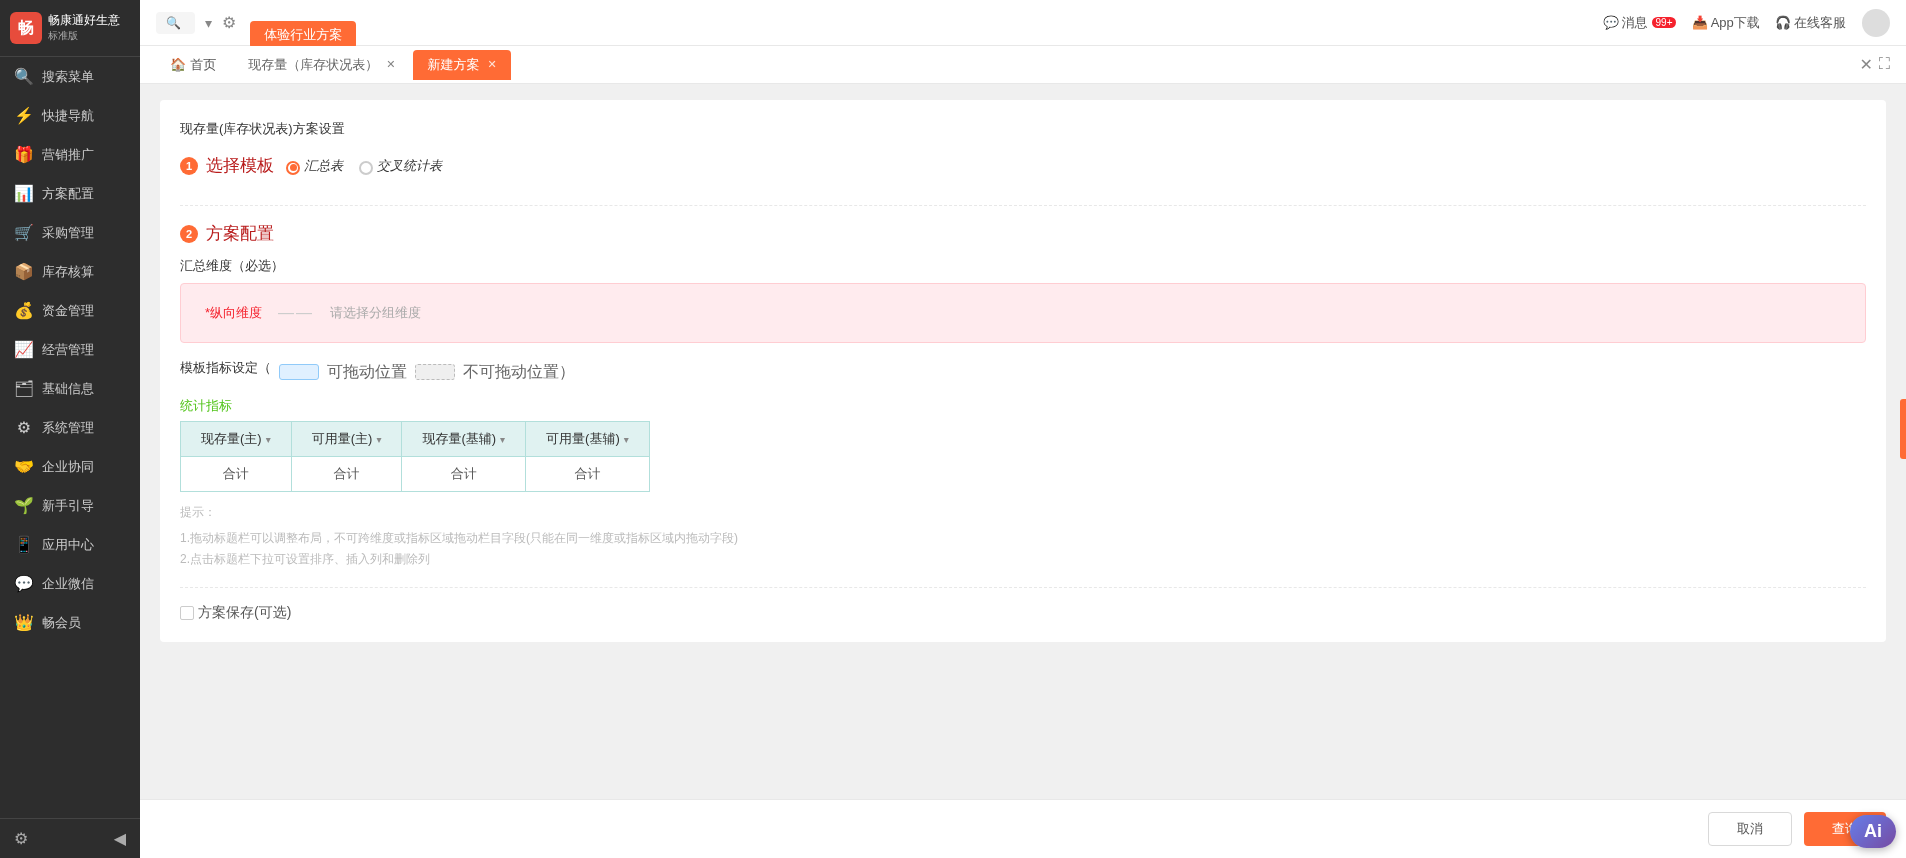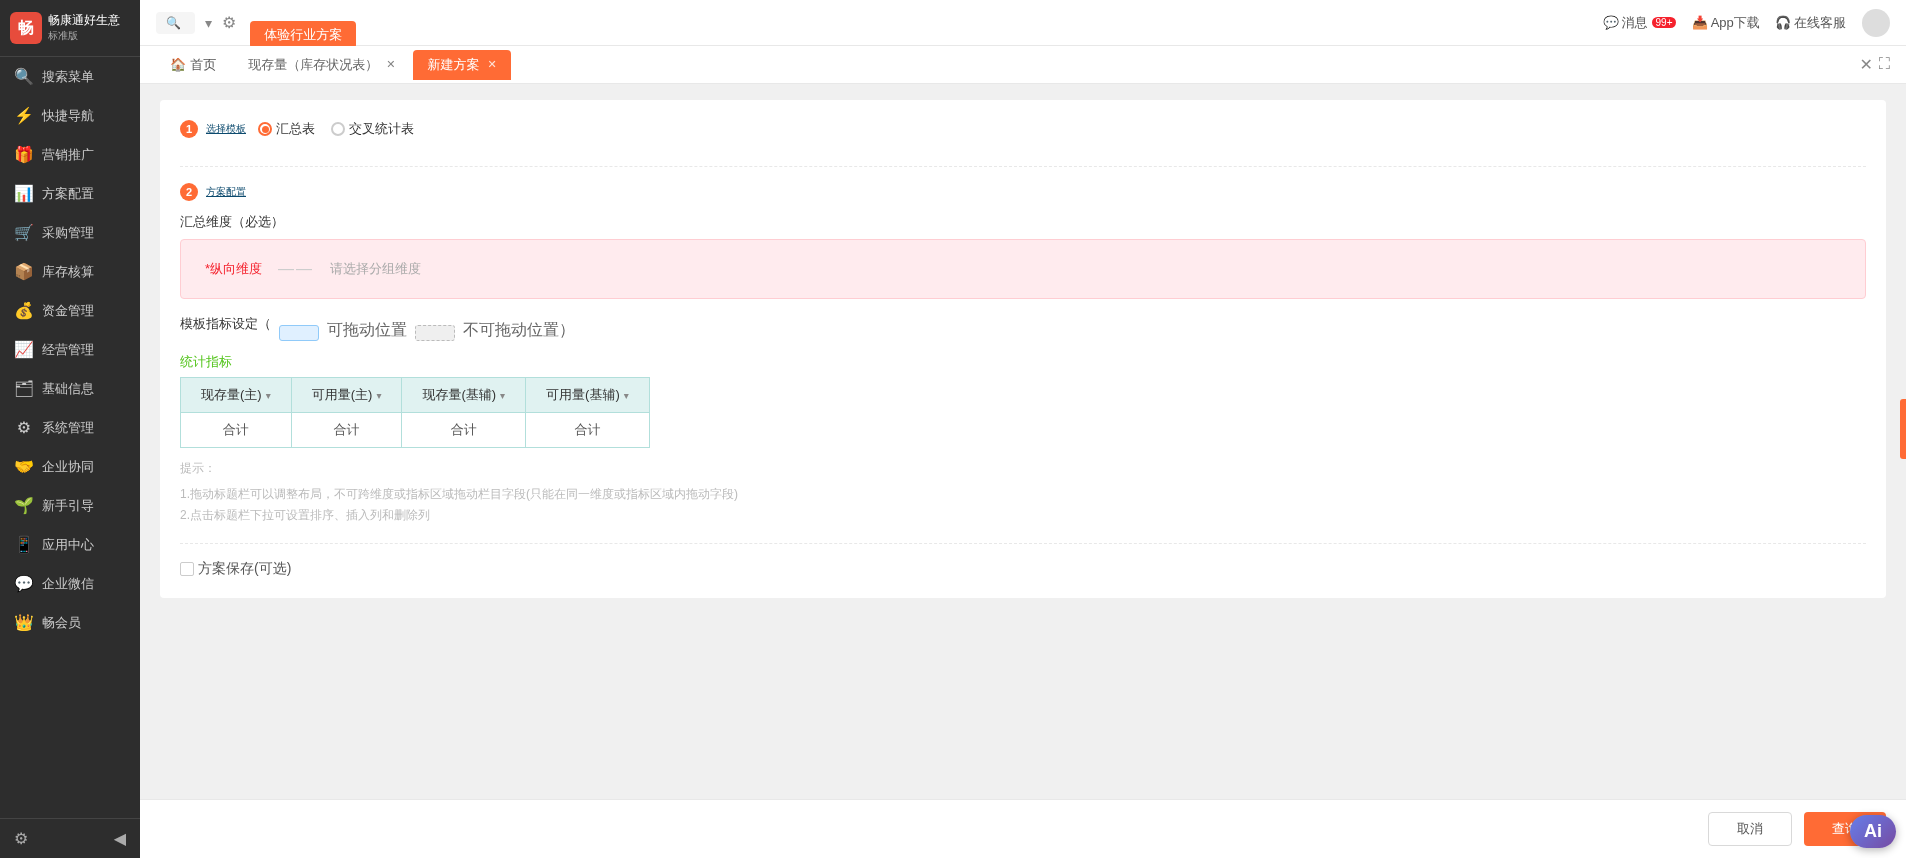--- a/index.html
+++ b/index.html
@@ -126,23 +126,23 @@
     .step-header {
       display: flex; align-items: center; gap: 8px;
       margin-bottom: 12px;
     }
     .step-badge {
       background: #ff6b35; color: #fff;
       border-radius: 50%; width: 18px; height: 18px;
       display: flex; align-items: center; justify-content: center;
       font-size: 11px; font-weight: bold; flex-shrink: 0;
     }
-    .step-label { font-size: 10px; color: #0c4a6e; font-weight: 500; text-decoration: underline; }
+    .step-label { font-size: 17px; color: #b91c1c; font-weight: 500; }
     .radio-group { display: flex; align-items: center; gap: 16px; margin-left: 4px; }
-    .radio-option { display: flex; align-items: center; gap: 4px; cursor: pointer; font-size: 13px; color: #333; }
+    .radio-option { display: flex; align-items: flex-end; gap: 4px; cursor: pointer; font-size: 13px; color: #333; font-style: italic; }
     .radio-circle {
       width: 14px; height: 14px; border-radius: 50%;
       border: 2px solid #ccc;
       display: flex; align-items: center; justify-content: center;
     }
     .radio-circle.checked { border-color: #ff6b35; }
     .radio-circle.checked::after {
       content: '';
       width: 7px; height: 7px;
       background: #ff6b35; border-radius: 50%;
@@ -162,21 +162,21 @@
     .dimension-row {
       display: flex; align-items: center; gap: 16px;
     }
     .dim-label { color: #f5222d; font-size: 13px; }
     .dim-separator { color: #ccc; font-size: 16px; letter-spacing: 2px; }
     .dim-placeholder { color: #aaa; font-size: 13px; }
 
     
     .indicators-section { margin-bottom: 12px; }
     .indicators-label { font-size: 13px; color: #333; margin-bottom: 8px; }
-    .draggable-hint { display: flex; align-items: flex-end; gap: 8px; }
+    .draggable-hint { display: flex; align-items: center; gap: 8px; }
     .draggable-box {
       width: 40px; height: 16px; border-radius: 3px;
       background: #e0f0ff; border: 1px solid #90caf9;
     }
     .non-draggable-box {
       width: 40px; height: 16px; border-radius: 3px;
       background: #efefef; border: 1px dashed #bbb;
     }
     .hint-text { font-size: 16px; color: #666; }
 
@@ -388,20 +388,21 @@
       <span class="tab-close">✕</span>
     </div>
     <div style="margin-left:auto;display:flex;gap:6px;">
       <span style="color:#888;cursor:pointer;font-size:16px;">✕</span>
       <span style="color:#888;cursor:pointer;font-size:16px;">⛶</span>
     </div>
   </div>
 
   <div class="content">
     <div class="panel">
+      <div class="panel-title">现存量(库存状况表)方案设置</div>
 
       <div class="step-section">
         <div class="step-header">
           <div class="step-badge">1</div>
           <span class="step-label">选择模板</span>
           <div class="radio-group">
             <label class="radio-option">
               <div class="radio-circle checked"></div>
               <span>汇总表</span>
             </label>

